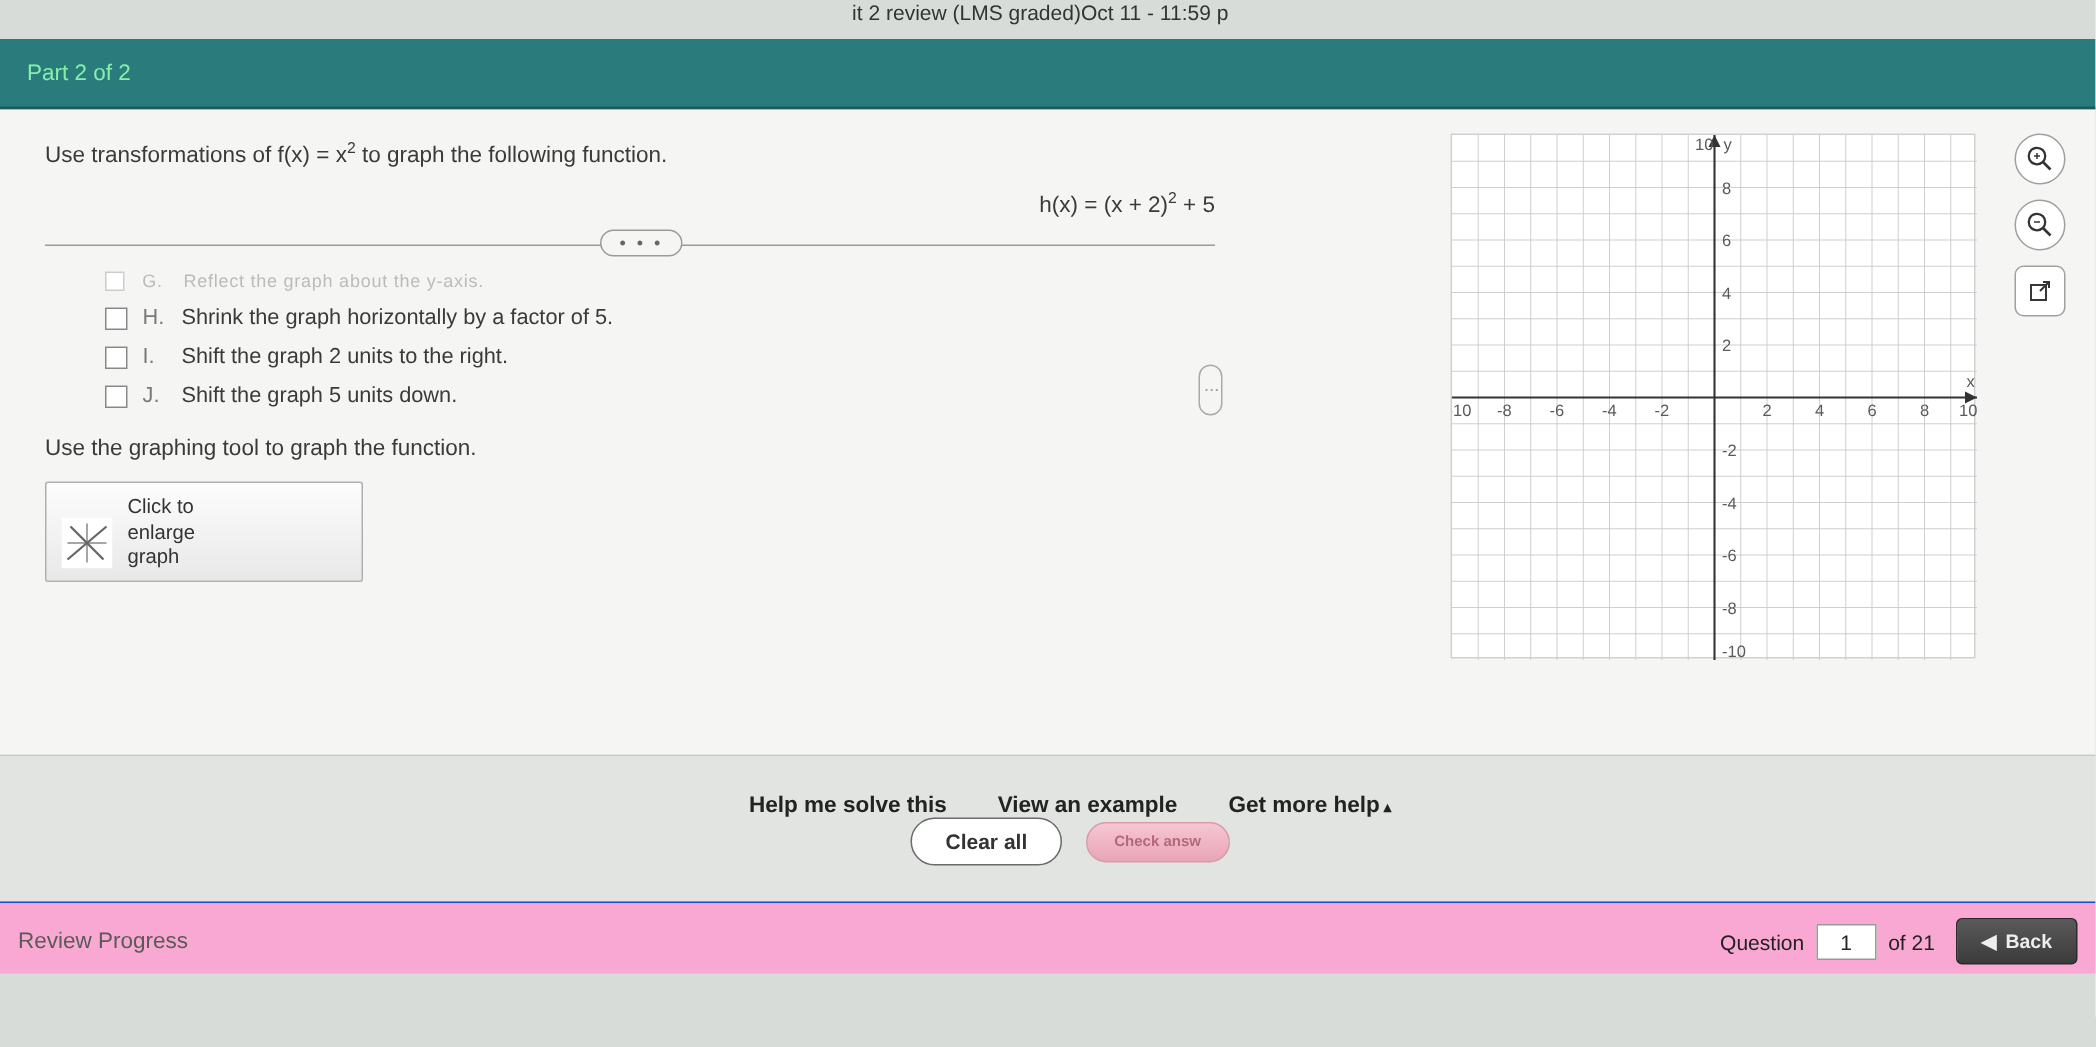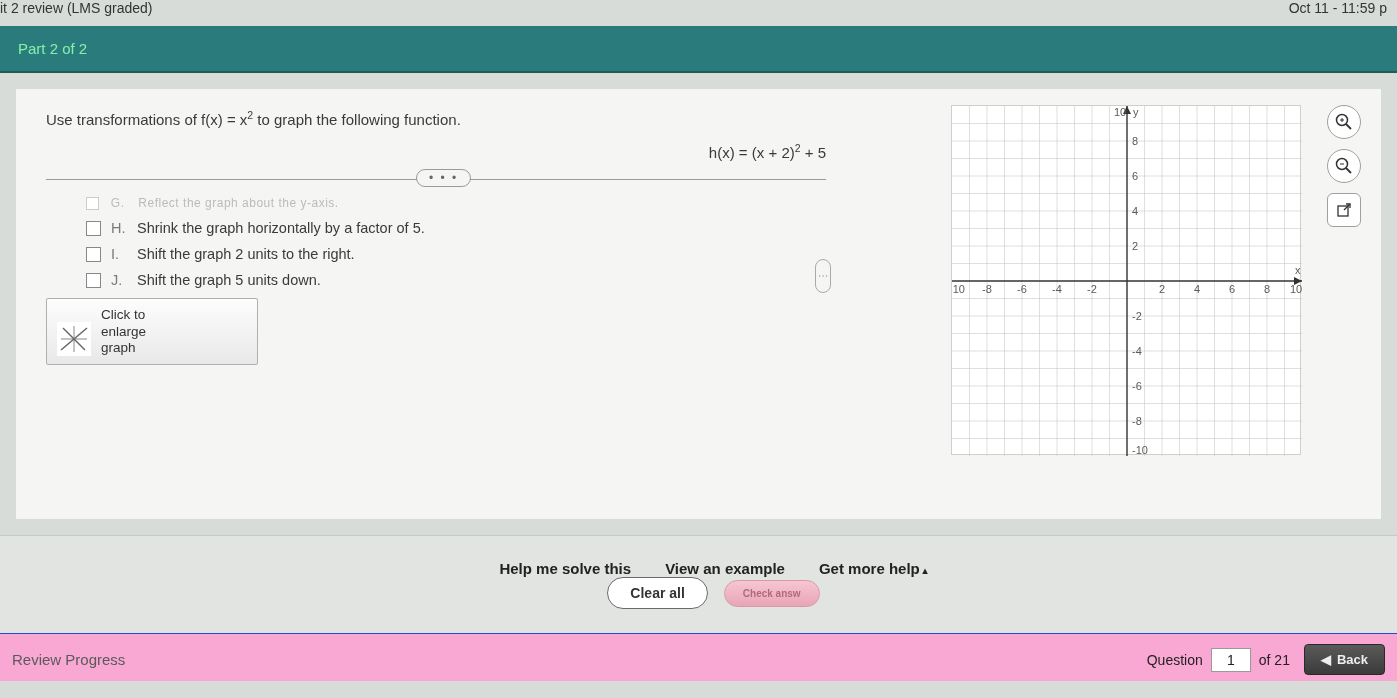--- a/index.html
+++ b/index.html
@@ -7,36 +7,36 @@
     font-family: Arial, Helvetica, sans-serif;
     background: #d8dcd8;
     width: 1397px;
     height: 698px;
     overflow: hidden;
     position: relative;
     color: #222;
   }
   .top-crumb {
     display: flex;
-    justify-content: space-between;
+    justify-content: center;
     padding: 0 10px 4px 0;
     font-size: 14px;
     color: #333;
   }
   .part-banner {
     background: #2a7c7c;
     color: #86efac;
     padding: 14px 18px;
     font-size: 15px;
     border-bottom: 2px solid #1e5a5a;
     margin-top: 6px;
   }
   .content-panel {
     background: #f5f6f4;
-    margin: 16px;
+    margin: 0;
     padding: 20px 30px 12px 30px;
     position: relative;
     min-height: 430px;
   }
   .question-area {
     width: 780px;
     float: left;
     font-size: 15px;
     color: #3a3a3a;
   }
@@ -249,20 +249,21 @@
       <div class="chk"></div>
       <span class="opt-letter">I.</span>
       <span>Shift the graph 2 units to the right.</span>
     </div>
     <div class="opt-row">
       <div class="chk"></div>
       <span class="opt-letter">J.</span>
       <span>Shift the graph 5 units down.</span>
     </div>
 
+    <div class="sub-instr">Use the graphing tool to graph the function.</div>
 
     <div class="enlarge">
       <svg width="34" height="34" viewBox="0 0 34 34">
         <rect x="0" y="0" width="34" height="34" fill="#fff" stroke="none"></rect>
         <line x1="4" y1="17" x2="30" y2="17" stroke="#888" stroke-width="1"></line>
         <line x1="17" y1="4" x2="17" y2="30" stroke="#888" stroke-width="1"></line>
         <line x1="4" y1="28" x2="30" y2="6" stroke="#666" stroke-width="1.5"></line>
         <line x1="6" y1="6" x2="28" y2="28" stroke="#666" stroke-width="1.5"></line>
       </svg>
       <div>

